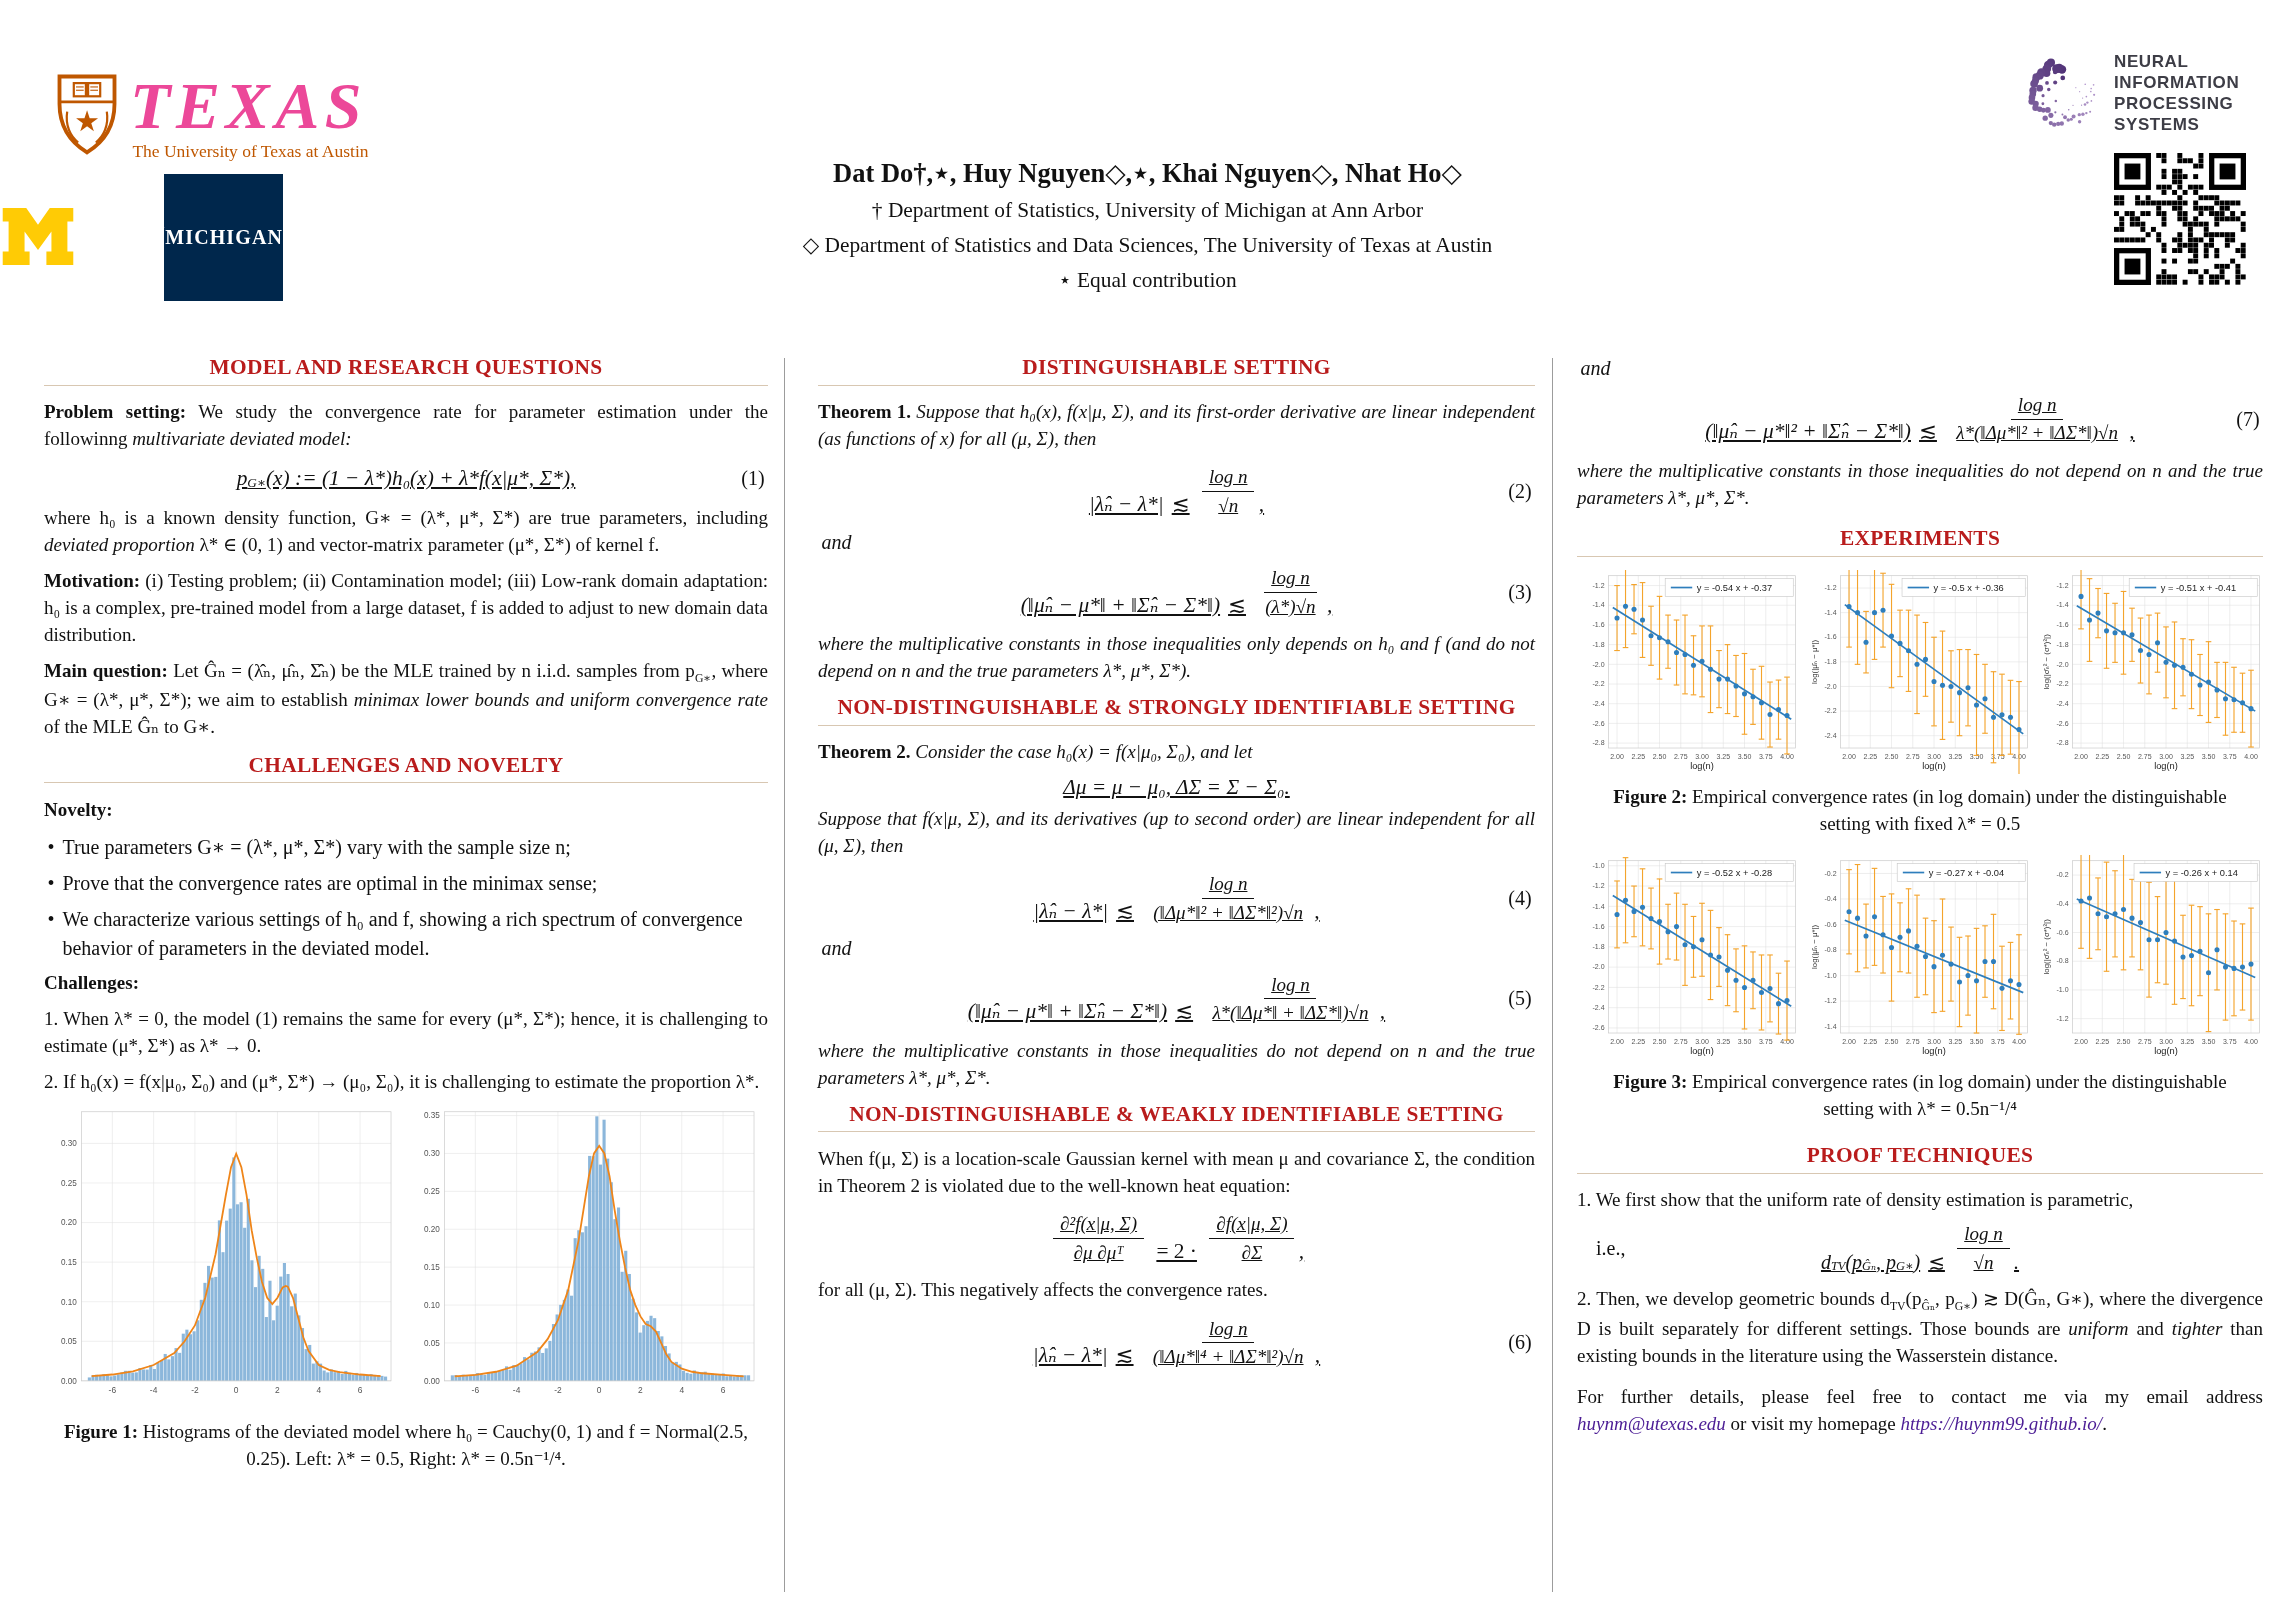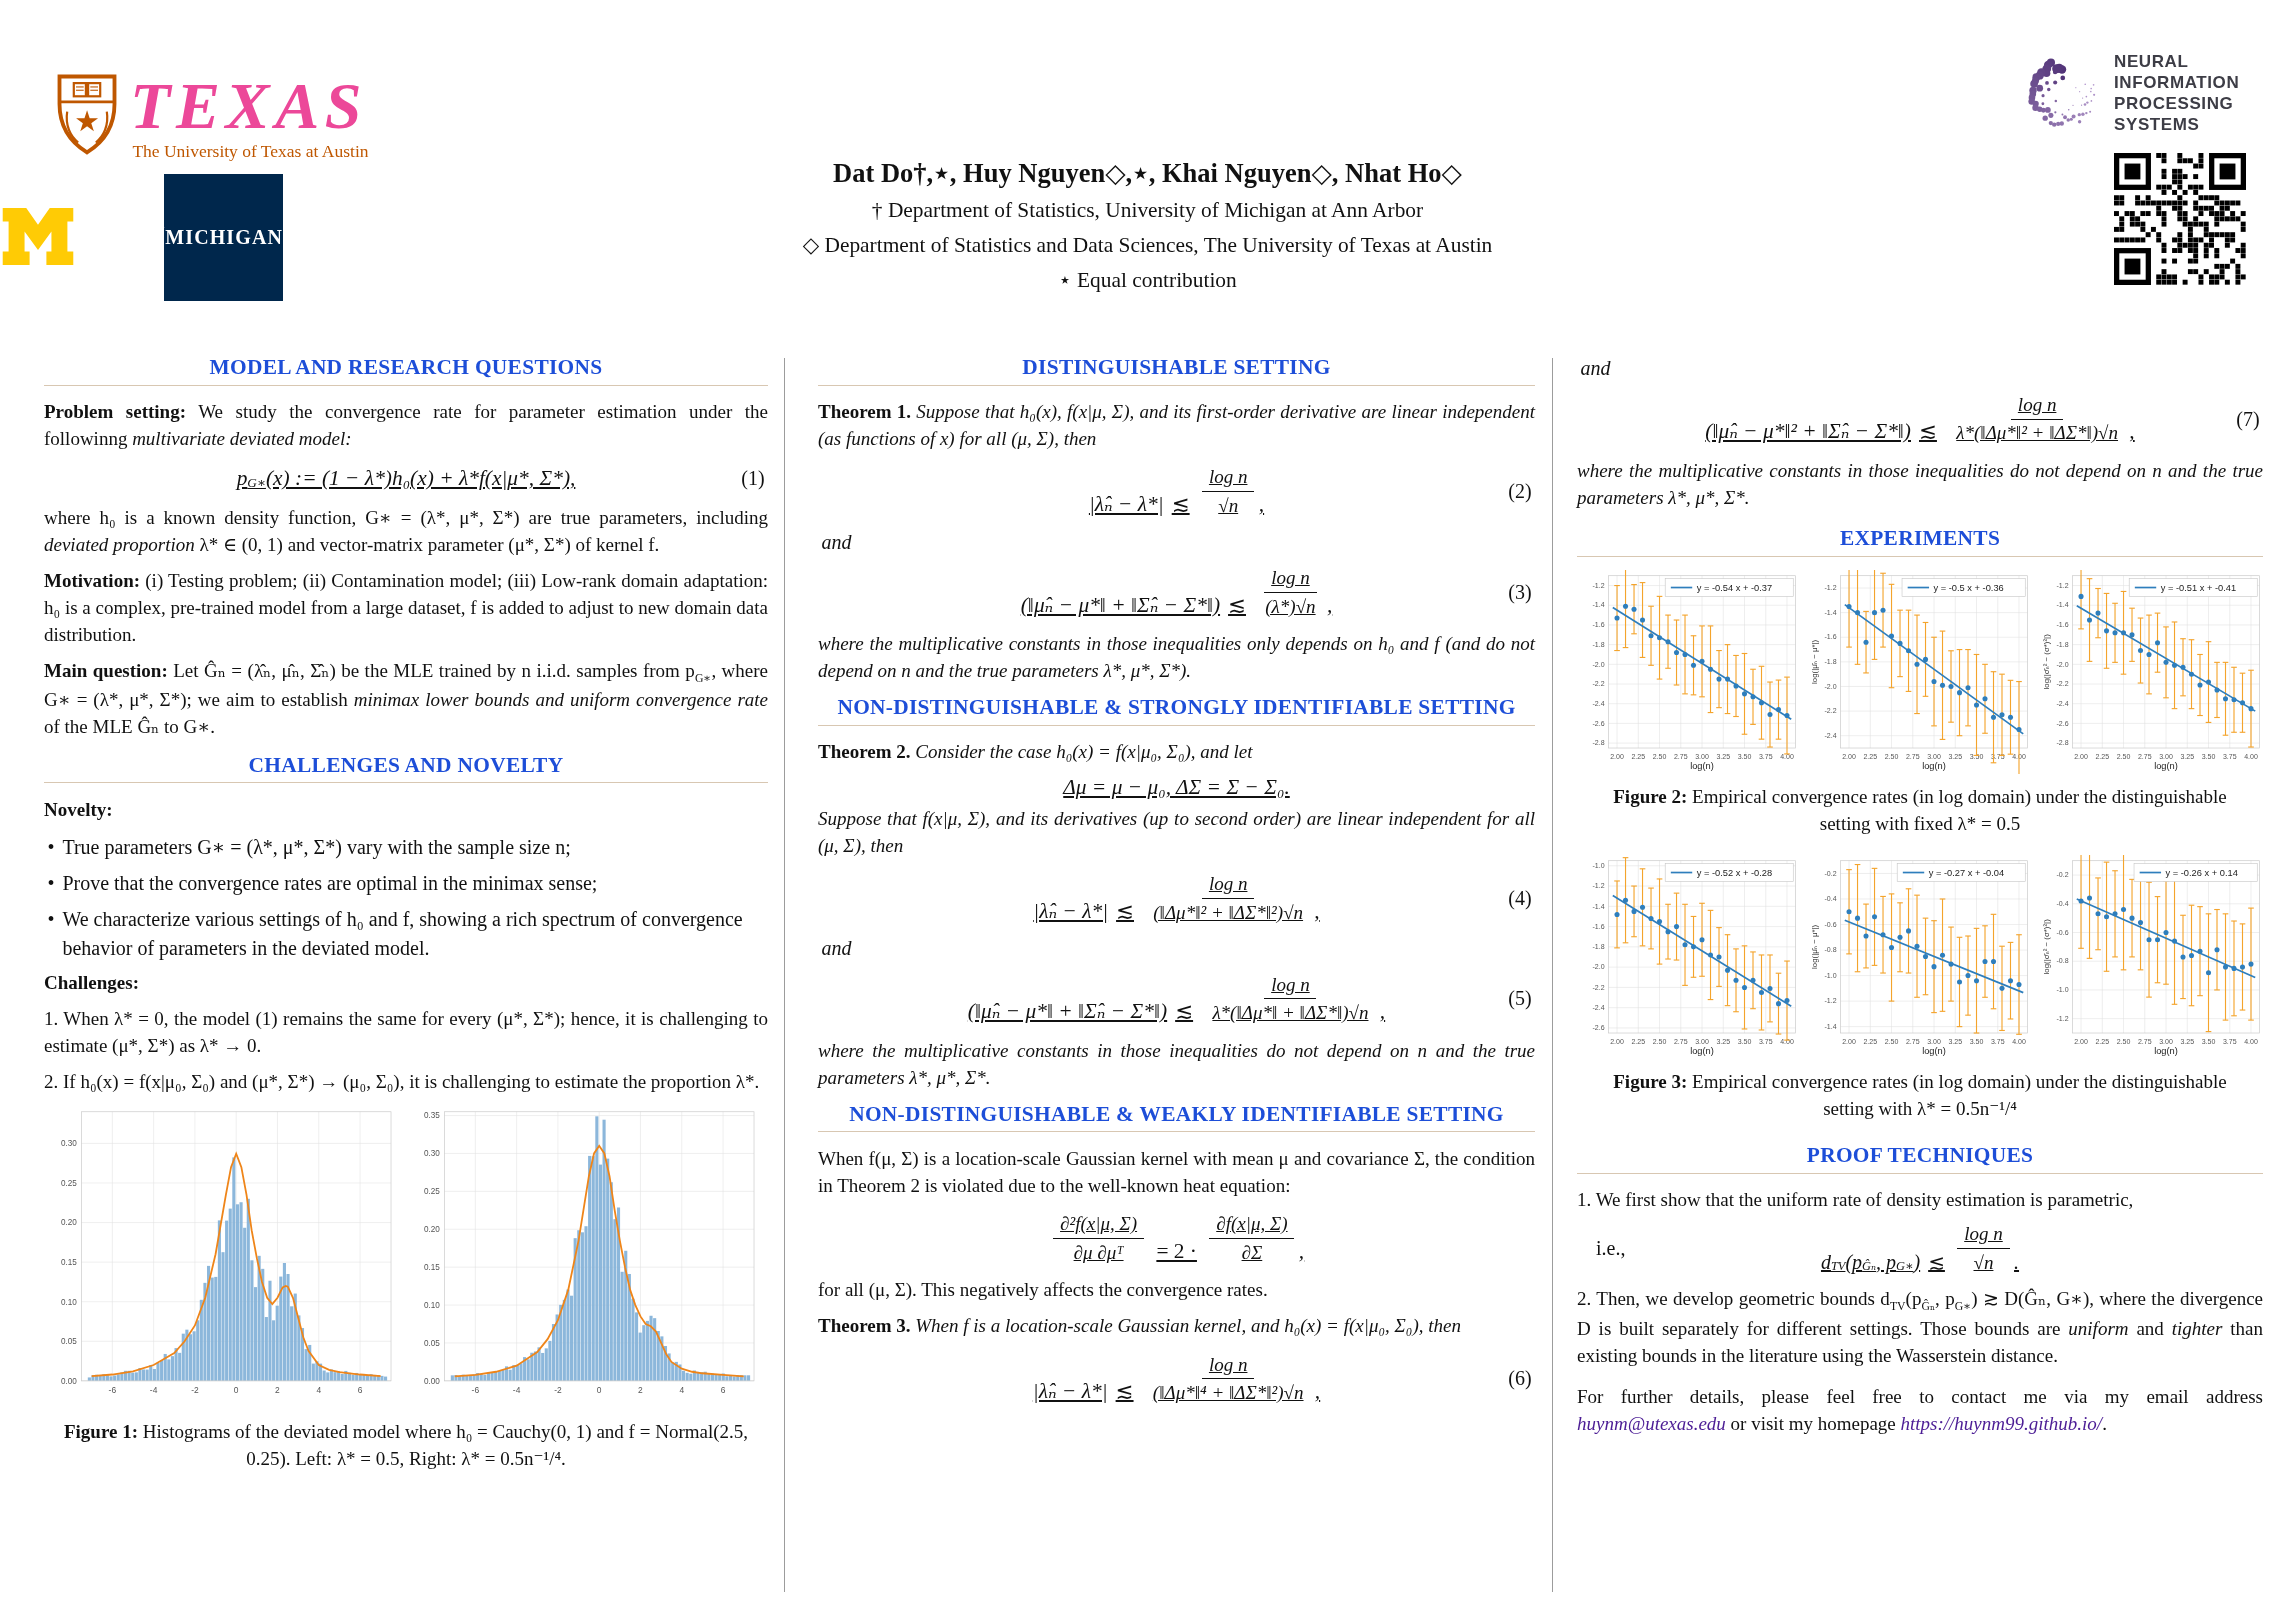--- a/index.html
+++ b/index.html
@@ -20,21 +20,21 @@
   #neurips-logo{position:absolute;left:2022px;top:50px;display:flex;align-items:center;}
   .nips-text{margin-left:8px;color:#3d3d46;font-family:"Liberation Sans",sans-serif;font-size:17px;
              font-weight:bold;letter-spacing:0.6px;line-height:1.25;text-align:left;}
   #qr-box{position:absolute;left:2114px;top:153px;}
   
   .vline{position:absolute;top:358px;width:1.1px;height:1234px;background:#9c9c9c;}
   .col{position:absolute;top:355px;}
   #col1{left:44px;width:724px;}
   #col2{left:818px;width:717px;}
   #col3{left:1577px;width:686px;}
-  .sec-title{font-weight:bold;color:#1d4ed8;text-align:center;font-size:21.4px;letter-spacing:0.3px;margin:0 0 3.4px;}
+  .sec-title{font-weight:bold;color:#b91c1c;text-align:center;font-size:21.4px;letter-spacing:0.3px;margin:0 0 3.4px;}
   .sec-rule{border:none;border-top:1.1px solid #d8c7b2;margin:4.5px 0 13.5px;}
   p.body{font-size:19px;line-height:1.42;text-align:justify;margin:0 0 9px;}
   p.body i{font-style:italic;} p.body b{font-weight:bold;}
   .thmtext{font-style:italic;}
   .eqrow{position:relative;display:flex;justify-content:center;align-items:center;margin:13.5px 0;font-size:21.4px;font-style:italic;}
   .eqmain{display:inline-flex;align-items:flex-end;text-decoration:underline;}
   .frac{display:inline-flex;flex-direction:column;align-items:center;margin:0 4.5px;font-size:19px;}
   .frac .num{padding:0 6.8px 2.8px;border-bottom:1.7px solid #111;}
   .frac .den{padding:2.8px 6.8px 0;}
   .rel{margin:0 8px;font-style:normal;}
@@ -727,21 +727,20 @@
           </span>
         <span class="rel">= 2 ·</span>
         <span class="frac">
             <span class="num">∂f(x|μ, Σ)</span>
             <span class="den">∂Σ</span>
           </span>
         <span>,</span>
       </span>
     </div>
     <p class="body">for all (μ, Σ). This negatively affects the convergence rates.</p>
-    <p class="body"><b>Theorem 3.</b><span class="thmtext"> When f is a location-scale Gaussian kernel, and h₀(x) = f(x|μ₀, Σ₀), then</span></p>
     <div class="eqrow">
       <span class="eqmain">
           <span>|λ̂ₙ − λ*|</span>
           <span class="rel">≲</span>
           <span class="frac">
             <span class="num">log n</span>
             <span class="den">(‖Δμ*‖⁴ + ‖ΔΣ*‖²)√n</span>
           </span>
           <span>,</span>
         </span>

